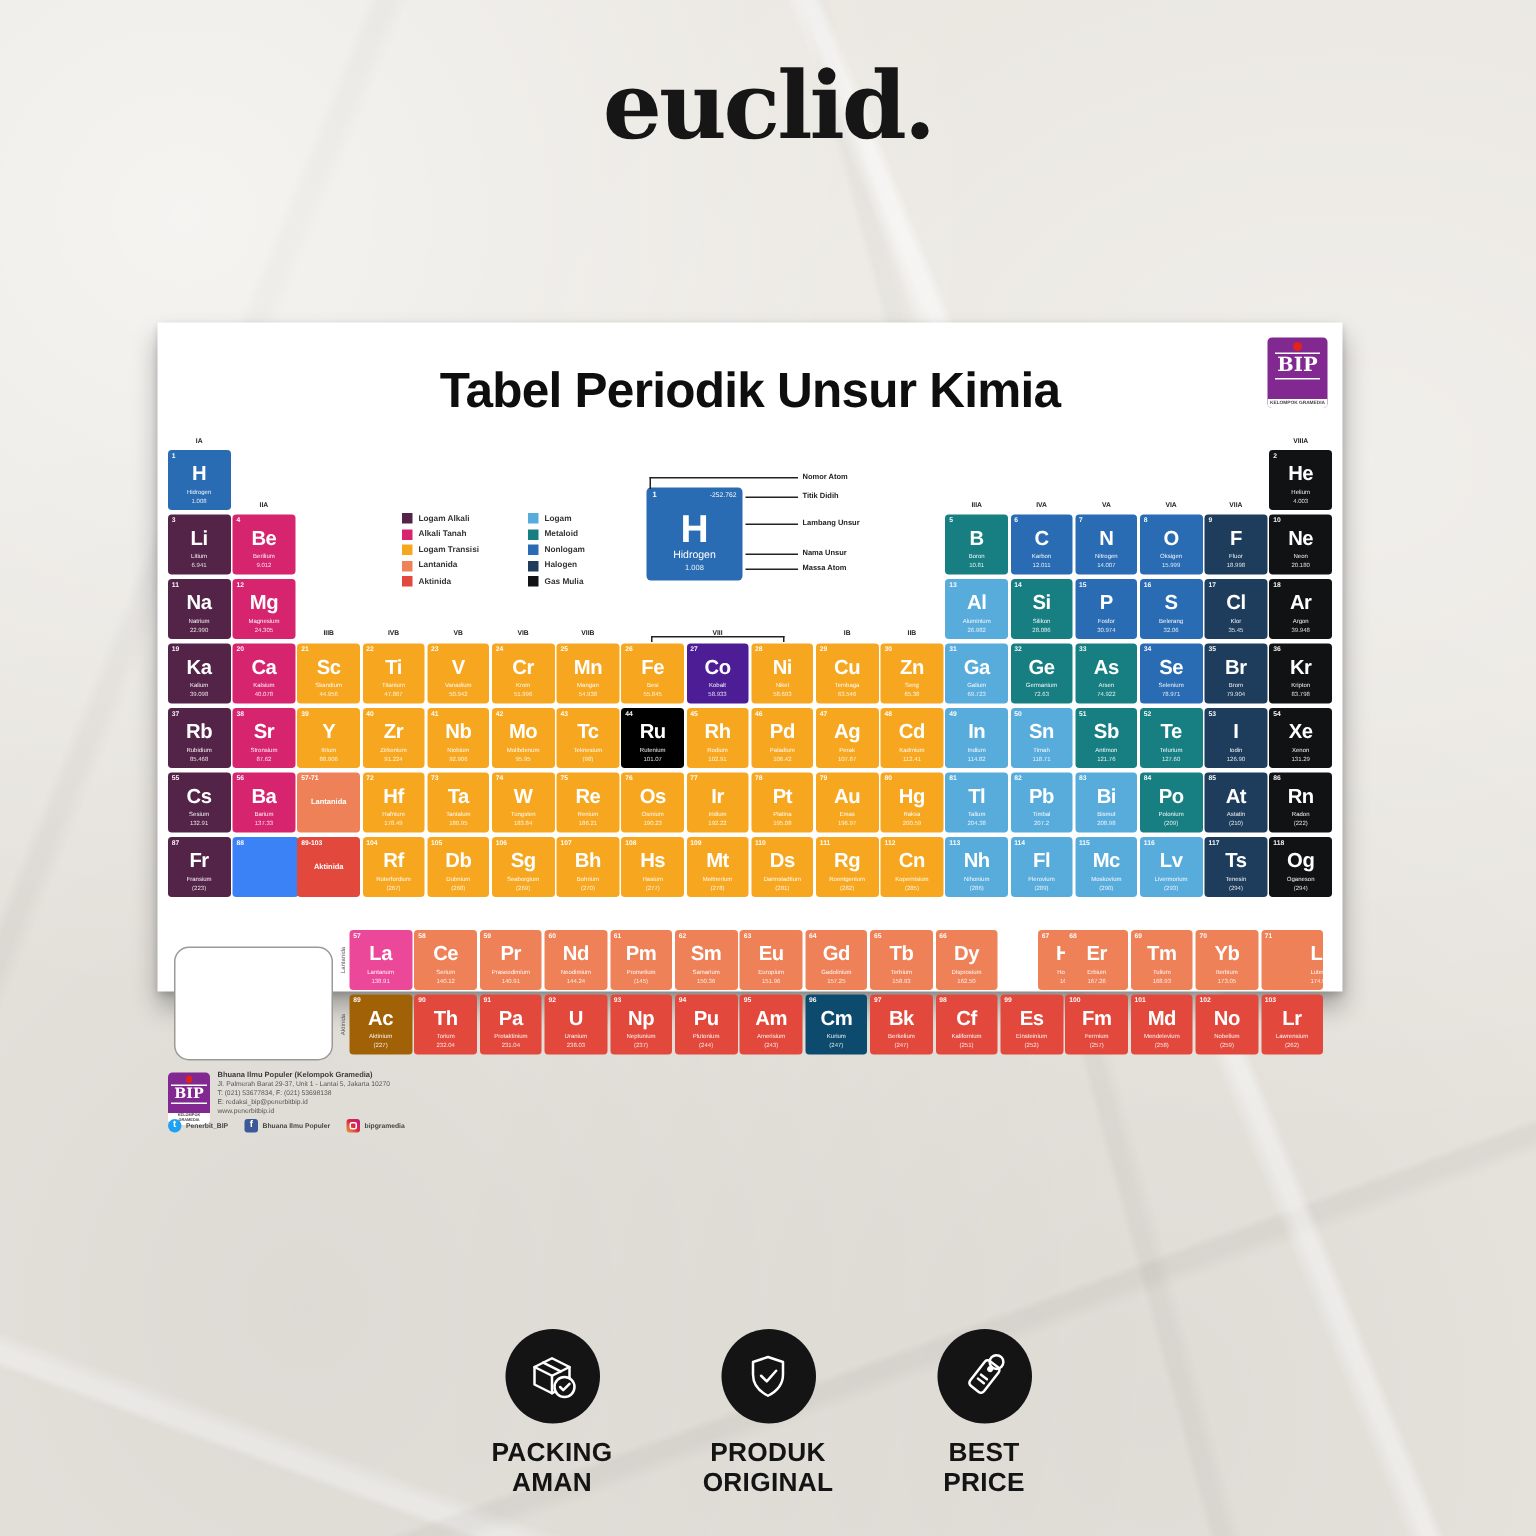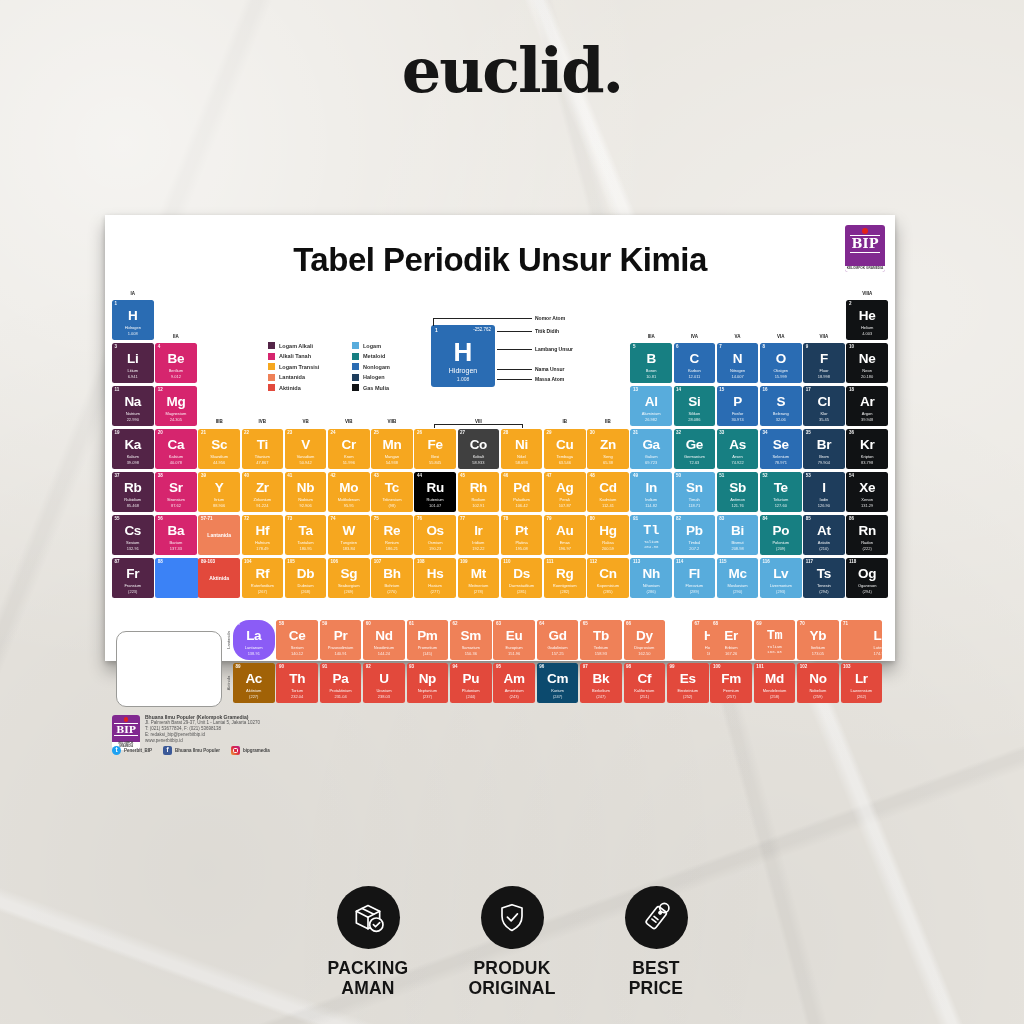--- a/index.html
+++ b/index.html
@@ -337,21 +337,21 @@
           <span class="ts">Mn</span>
           <span class="tnm">Mangan</span>
           <span class="tms">54.938</span>
         </div>
         <div class="tile" style="left: 309.4px; top: 214px; background: rgb(246, 167, 31);">
           <span class="tn">26</span>
           <span class="ts">Fe</span>
           <span class="tnm">Besi</span>
           <span class="tms">55.845</span>
         </div>
-        <div class="tile" style="left: 352.6px; top: 214px; background: #404040;">
+        <div class="tile" style="left: 352.6px; top: 214px; background: #4c1d95;">
           <span class="tn">27</span>
           <span class="ts">Co</span>
           <span class="tnm">Kobalt</span>
           <span class="tms">58.933</span>
         </div>
         <div class="tile" style="left: 395.8px; top: 214px; background: rgb(246, 167, 31);">
           <span class="tn">28</span>
           <span class="ts">Ni</span>
           <span class="tnm">Nikel</span>
           <span class="tms">58.693</span>
@@ -571,21 +571,21 @@
           <span class="ts">Au</span>
           <span class="tnm">Emas</span>
           <span class="tms">196.97</span>
         </div>
         <div class="tile" style="left: 482.2px; top: 300px; background: rgb(246, 167, 31);">
           <span class="tn">80</span>
           <span class="ts">Hg</span>
           <span class="tnm">Raksa</span>
           <span class="tms">200.59</span>
         </div>
-        <div class="tile" style="left: 525.4px; top: 300px; background: rgb(88, 172, 220); font-family: Liberation Mono, monospace;">
+        <div class="tile" style="left: 525.4px; top: 300px; background: rgb(88, 172, 220);">
           <span class="tn">81</span>
           <span class="ts">Tl</span>
           <span class="tnm">Talium</span>
           <span class="tms">204.38</span>
         </div>
         <div class="tile" style="left: 568.6px; top: 300px; background: rgb(88, 172, 220);">
           <span class="tn">82</span>
           <span class="ts">Pb</span>
           <span class="tnm">Timbal</span>
           <span class="tms">207.2</span>
@@ -709,21 +709,21 @@
           <span class="ts">Ts</span>
           <span class="tnm">Tenesin</span>
           <span class="tms">(294)</span>
         </div>
         <div class="tile" style="left: 741.4px; top: 343px; background: rgb(16, 18, 20);">
           <span class="tn">118</span>
           <span class="ts">Og</span>
           <span class="tnm">Oganeson</span>
           <span class="tms">(294)</span>
         </div>
-        <div class="tile" style="left: 128px; top: 405px; background: #8b5cf6; border-radius: 16px;">
+        <div class="tile" style="left: 128px; top: 405px; background: #ec4899;">
           <span class="tn">57</span>
           <span class="ts">La</span>
           <span class="tnm">Lantanum</span>
           <span class="tms">138.91</span>
         </div>
         <div class="tile" style="left: 171.4px; top: 405px; background: rgb(239, 129, 88);">
           <span class="tn">58</span>
           <span class="ts">Ce</span>
           <span class="tnm">Serium</span>
           <span class="tms">140.12</span>
@@ -781,21 +781,21 @@
           <span class="ts">Ho</span>
           <span class="tnm">Holmium</span>
           <span class="tms">164.93</span>
         </div>
         <div class="tile" style="left: 605.4px; top: 405px; background: rgb(239, 129, 88);">
           <span class="tn">68</span>
           <span class="ts">Er</span>
           <span class="tnm">Erbium</span>
           <span class="tms">167.26</span>
         </div>
-        <div class="tile" style="left: 648.8px; top: 405px; background: rgb(239, 129, 88); font-family: Liberation Mono, monospace;">
+        <div class="tile" style="left: 648.8px; top: 405px; background: rgb(239, 129, 88);">
           <span class="tn">69</span>
           <span class="ts">Tm</span>
           <span class="tnm">Tulium</span>
           <span class="tms">168.93</span>
         </div>
         <div class="tile" style="left: 692.2px; top: 405px; background: rgb(239, 129, 88);">
           <span class="tn">70</span>
           <span class="ts">Yb</span>
           <span class="tnm">Iterbium</span>
           <span class="tms">173.05</span>

